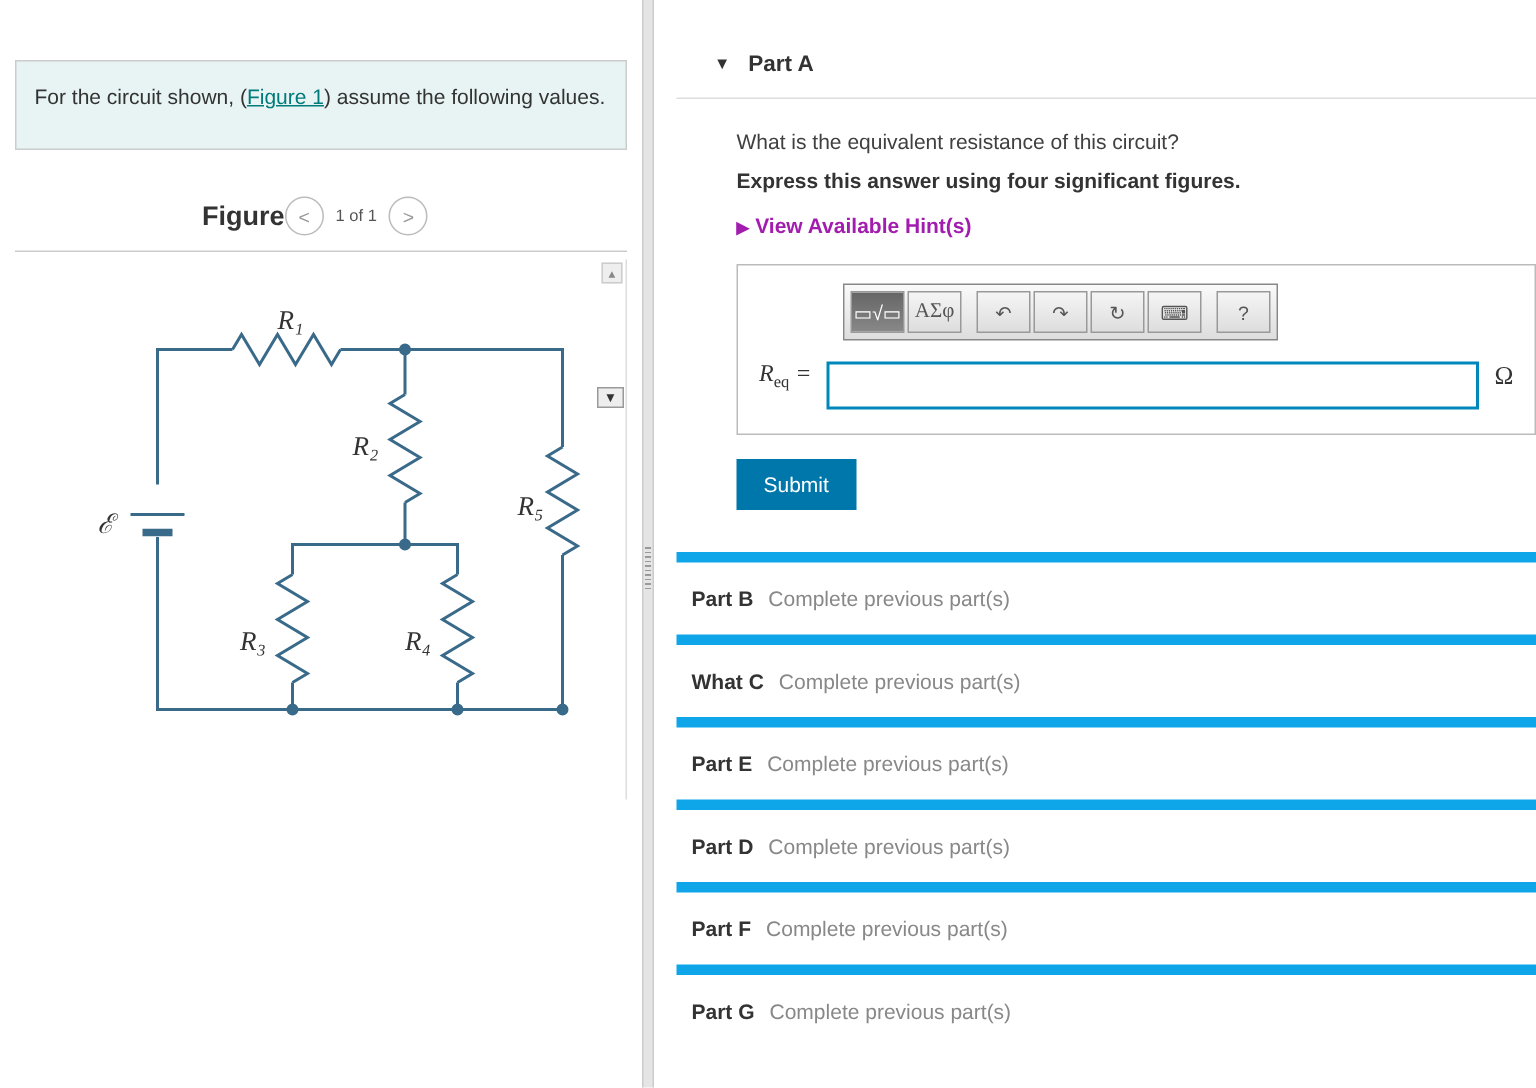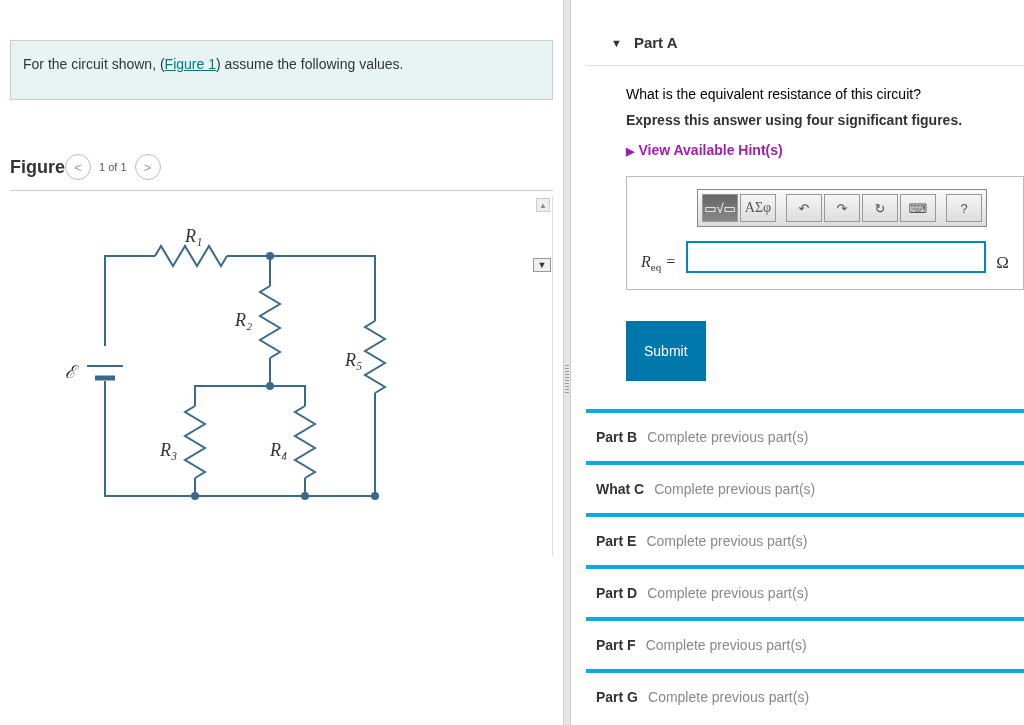--- a/index.html
+++ b/index.html
@@ -1,56 +1,56 @@
 <!DOCTYPE html>
 <html><head>
 <meta charset="utf-8">
 <style>
 *{box-sizing:border-box;margin:0;padding:0}
 body{font-family:Arial,Helvetica,sans-serif;font-size:14px;color:#333;background:#fff;width:1024px;height:725px;overflow:hidden;display:flex}
-.left-panel{width:563px;height:725px;position:relative;padding:0 10px}
+.left-panel{width:428px;height:725px;position:relative;padding:0 10px}
 .divider{width:8px;background:#e5e5e5;border-left:1px solid #ccc;border-right:1px solid #ccc;position:relative}
 .divider::after{content:"";position:absolute;left:1px;top:50%;width:4px;height:30px;background:repeating-linear-gradient(0deg,#999,#999 1px,transparent 1px,transparent 3px)}
 .right-panel{flex:1;height:725px;overflow:hidden;padding-left:15px}
 .problem-box{background:#e8f4f4;border:1px solid #ccc;padding:15px 12px;margin-top:40px}
 .problem-text{margin-bottom:12px;color:#333}
 .fig-link{color:#007a7a;text-decoration:underline}
 .val-table{border-collapse:collapse;margin-top:8px}
 .val-table td{border:1px solid #888;padding:10px 14px;font-family:'Times New Roman',serif;font-size:15px;background:#e8f4f4}
 .collapse-btn{position:absolute;right:12px;top:258px;width:18px;height:14px;border:1px solid #999;background:#eee;font-size:9px;text-align:center;line-height:12px;cursor:pointer}
-.figure-header{display:flex;justify-content:flex-start;align-items:center;margin-top:54px;padding-right:8px}
+.figure-header{display:flex;justify-content:center;align-items:center;margin-top:31px;padding-right:8px}
 .figure-title{font-size:18px;font-weight:bold;color:#333}
 .pager{display:flex;align-items:center;gap:8px}
 .pager-btn{width:26px;height:26px;border:1px solid #bbb;border-radius:50%;background:#fff;display:flex;align-items:center;justify-content:center;cursor:pointer;color:#999;font-size:13px}
 .pager-text{font-size:11px;color:#555}
 .figure-hr{border:none;border-top:1px solid #ccc;margin-top:10px}
 .figure-area{position:relative;height:360px;margin-top:5px;border-right:1px solid #ddd}
 .scroll-up{position:absolute;right:2px;top:2px;width:14px;height:14px;background:#eee;border:1px solid #ccc;font-size:9px;text-align:center;line-height:12px;color:#888}
 .circuit{position:absolute;left:35px;top:30px;width:370px;height:310px}
 .part-header{display:flex;align-items:center;gap:12px;padding:14px 0 14px 25px;border-bottom:1px solid #ddd;margin-top:20px}
 .part-header .tri{font-size:11px}
 .part-title{font-weight:bold;font-size:15px}
 .part-body{padding:20px 0 0 40px}
-.question{margin-bottom:10px;color:#000000}
+.question{margin-bottom:10px;color:#404040}
 .instruct{font-weight:bold;margin-bottom:14px}
 .hints-link{color:#a21caf;font-weight:bold;cursor:pointer;margin-bottom:18px;display:block}
 .hints-link .tri{font-size:11px;margin-right:4px}
 .answer-box{border:1px solid #bbb;padding:12px 10px 16px;background:#fff;position:relative}
 .toolbar{border:1px solid #888;background:linear-gradient(#fafafa,#ddd);padding:4px;display:flex;align-items:center;gap:2px;margin-left:60px;margin-bottom:14px;width:fit-content}
 .tool-btn{border:1px solid #999;background:linear-gradient(#f5f5f5,#ddd);width:36px;height:28px;display:flex;align-items:center;justify-content:center;cursor:pointer;font-size:13px;color:#555}
 .tool-btn.sel{background:linear-gradient(#666,#888);color:#fff}
 .tool-btn.greek{font-family:'Times New Roman',serif;font-size:14px}
 .tool-spacer{width:6px}
-.eq-row{display:flex;align-items:flex-end;gap:10px;padding:0 4px}
+.eq-row{display:flex;align-items:flex-start;gap:10px;padding:0 4px}
 .eq-label{font-family:'Times New Roman',serif;font-size:16px;font-style:italic}
 .eq-label sub{font-size:11px;font-style:normal}
 .eq-input{flex:1;height:32px;border:2px solid #0088bb;padding:2px 6px;font-size:14px}
 .eq-unit{font-family:'Times New Roman',serif;font-size:17px}
-.submit-btn{background:#0077aa;color:#fff;border:none;padding:22px 18px;font-size:14px;margin-top:31px;cursor:pointer}
-.locked-part{padding:16px 0 16px 10px;border-top:4px solid #0ea5e9;color:#333;font-size:14px}
+.submit-btn{background:#0077aa;color:#fff;border:none;padding:9px 18px;font-size:14px;margin-top:16px;cursor:pointer}
+.locked-part{padding:16px 0 16px 10px;border-top:7px solid #0ea5e9;color:#333;font-size:14px}
 .locked-part b{font-weight:bold;margin-right:10px}
 .locked-part span.msg{color:#888}
 .locked-list{margin-top:28px}
 </style>
 </head>
 <body>
 
 <div class="left-panel">
   <div class="problem-box">
     <p class="problem-text">

